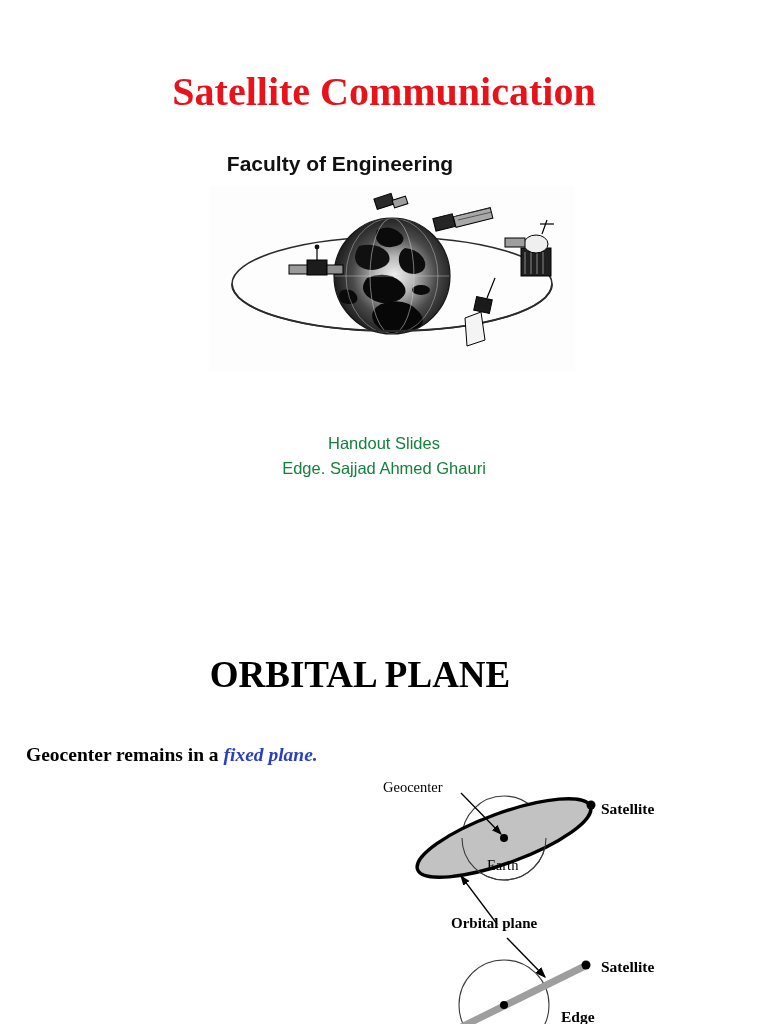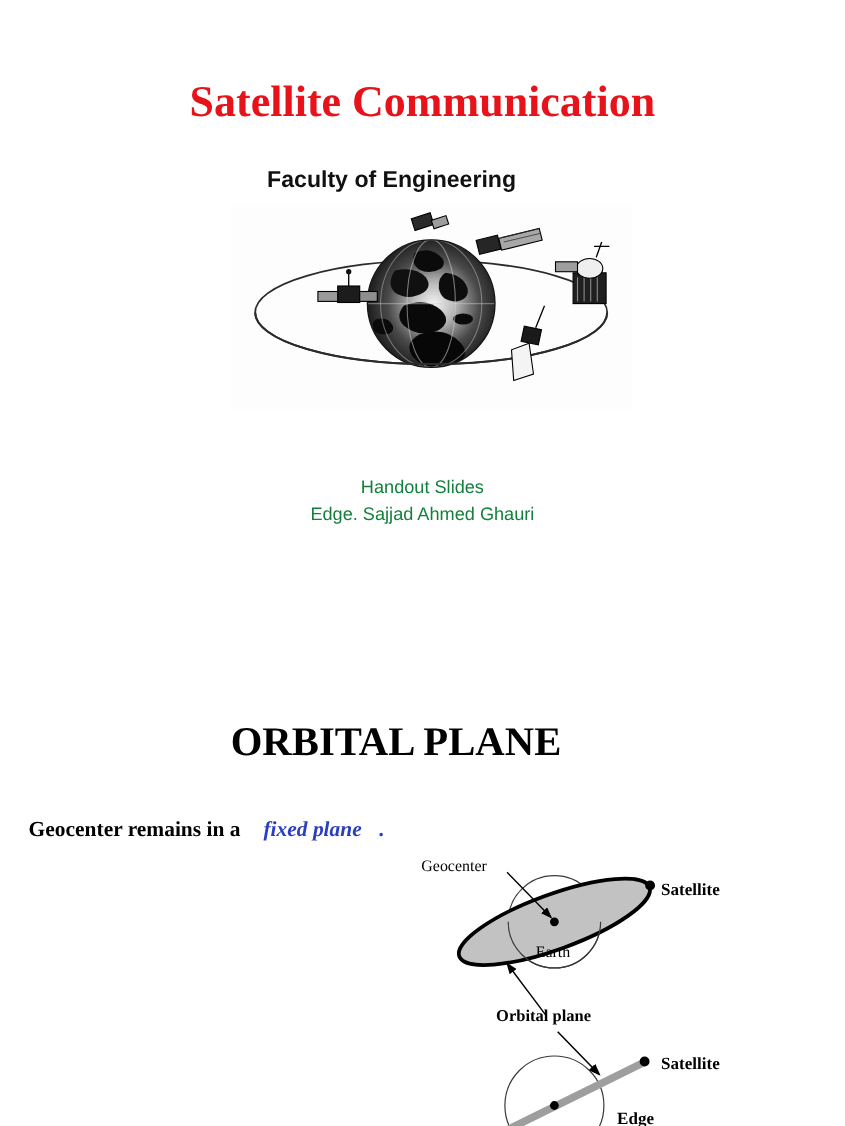--- a/index.html
+++ b/index.html
@@ -45,21 +45,20 @@
     position: absolute;
     left: 0;
     top: 151px;
     width: 680px;
     text-align: center;
     font-family: "Liberation Sans", sans-serif;
     font-weight: bold;
     font-size: 21px;
     line-height: 26px;
     color: #111111;
-    margin-left: 16px;
   }
 
   .globe-figure {
     position: absolute;
     left: 209px;
     top: 186px;
     width: 366px;
     height: 186px;
     background: #fdfdfd;
   }
@@ -97,21 +96,20 @@
     font-family: "Liberation Serif", serif;
     font-weight: bold;
     font-size: 19.5px;
     line-height: 26px;
     color: #000000;
     white-space: nowrap;
   }
   .statement .emph {
     color: #2a3ec0;
     font-style: italic;
-    margin-left: 16px;
   }
 
   .orbit-figure {
     position: absolute;
     left: 377px;
     top: 772px;
     width: 320px;
     height: 252px;
   }
 

